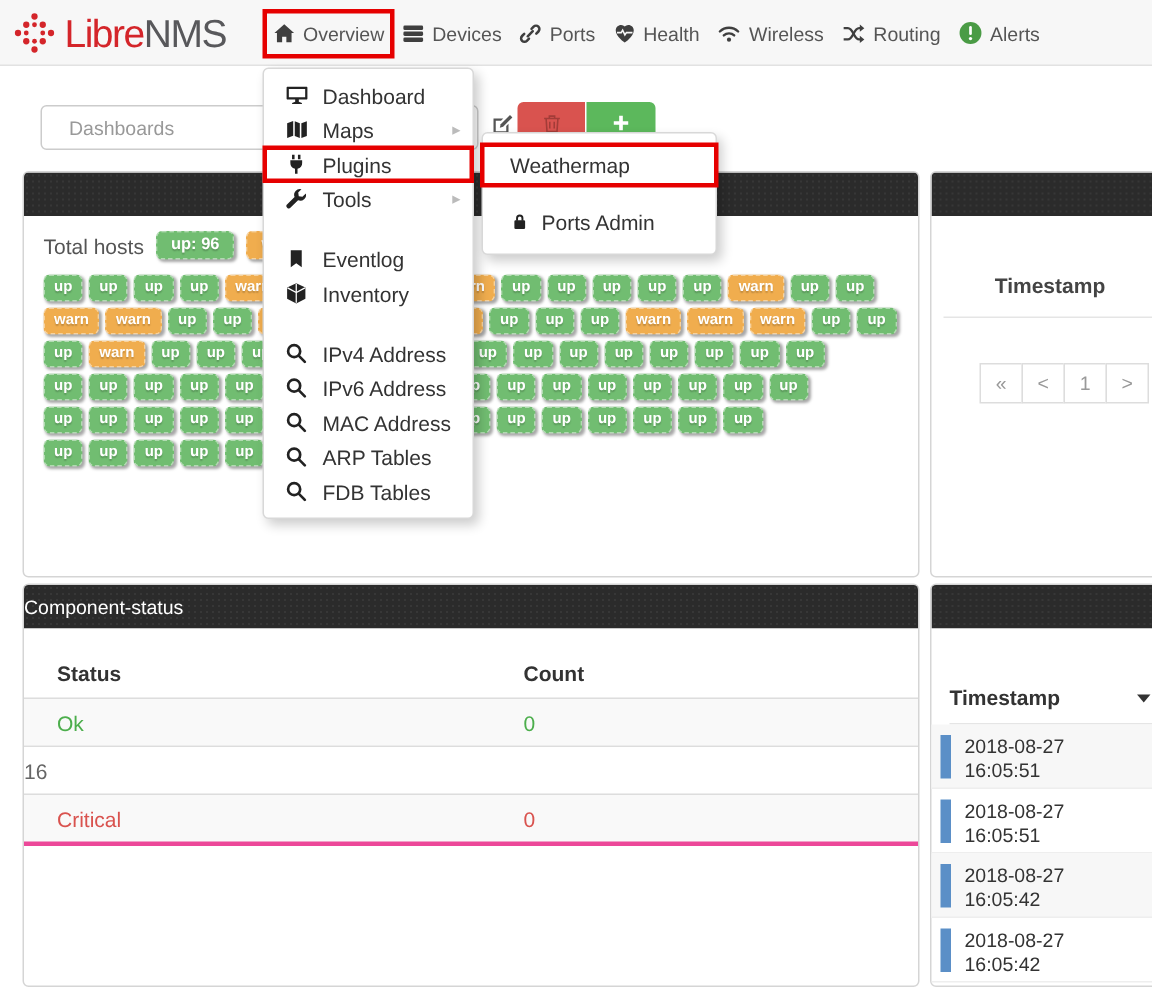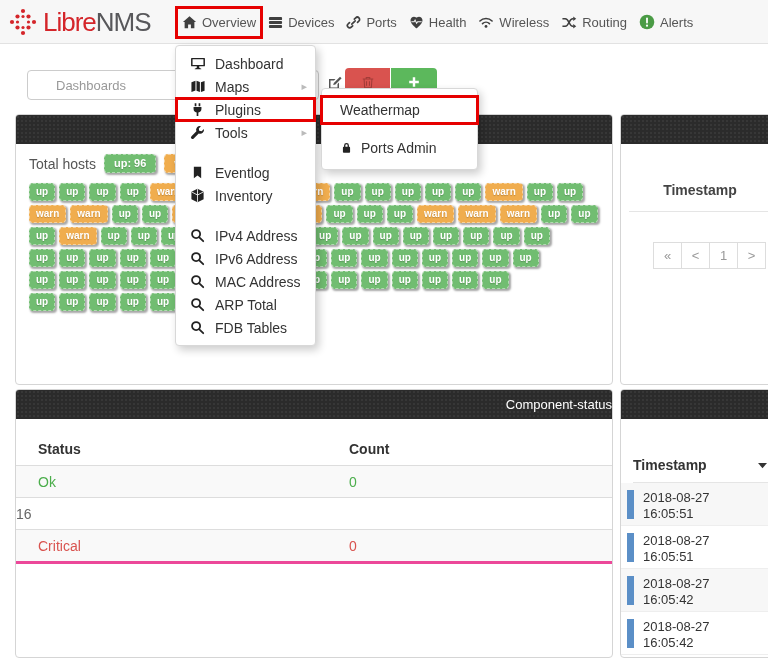--- a/index.html
+++ b/index.html
@@ -13,32 +13,32 @@
   .brand-text{font-size:26px;font-weight:normal;letter-spacing:-1px;line-height:1}
   .brand-libre{color:#d4252a}.brand-nms{color:#58585b}
   .nav-items{position:absolute;left:178px;top:0;height:44px;display:flex;align-items:center;gap:4px}
   .nav-item{display:flex;align-items:center;gap:5px;padding:6px 4px;font-size:13px;color:#555;cursor:pointer;white-space:nowrap}
   .nav-item .nicon{display:flex;color:#3f3f3f}
   .nav-item.hl{outline:3px solid #e60000}
 
   
   .dash-select{position:absolute;left:27px;top:70px;width:292px;height:30px;background:#fff;
                border:1px solid #ccc;border-radius:4px;color:#999;font-size:13px;
-               display:flex;align-items:center;padding-left:28px;box-sizing:border-box;cursor:pointer}
+               display:flex;align-items:center;padding-left:18px;box-sizing:border-box;cursor:pointer}
   .btn-edit{position:absolute;left:327px;top:75px;color:#555;cursor:pointer;display:flex}
   .btn-del{position:absolute;left:345px;top:68px;width:45px;height:28px;background:#d9534f;
            border-radius:4px 0 0 4px;display:flex;align-items:center;justify-content:center;color:#a33c38;cursor:pointer}
   .btn-add{position:absolute;left:391px;top:68px;width:46px;height:28px;background:#5cb85c;
            border-radius:0 4px 4px 0;display:flex;align-items:center;justify-content:center;color:#fff;cursor:pointer}
 
   
   .panel{position:absolute;background:#fff;border:1px solid #d5d5d5;border-radius:4px;box-sizing:border-box}
   .panel-hd{height:29px;background:#2b2b2b;
             background-image:radial-gradient(rgba(255,255,255,.06) 1px,transparent 1px);background-size:4px 4px;
-            border-radius:3px 3px 0 0;color:#fff;font-size:13px;display:flex;align-items:center;justify-content:flex-end}
+            border-radius:3px 3px 0 0;color:#fff;font-size:13px;display:flex;align-items:center;justify-content:flex-start}
   #hosts-panel{left:15px;top:114px;width:598px;height:271px}
   #top-right-panel{left:620px;top:114px;width:160px;height:271px}
   #component-panel{left:15px;top:389px;width:598px;height:269px}
   #bottom-right-panel{left:620px;top:389px;width:160px;height:269px}
 
   
   .hosts-body{padding:8px 13px 0 13px}
   .hosts-line{display:flex;align-items:center;gap:8px;margin:2px 0 10px;color:#555;font-size:14px}
   .badge{display:inline-block;padding:2px 6px;border-radius:4px;font-size:10px;font-weight:bold;color:#fff;
          border:1px dashed rgba(255,255,255,.45);box-shadow:1.5px 1.5px 2px rgba(0,0,0,.35);
@@ -480,21 +480,21 @@
       </span>
       <span>MAC Address</span>
     </div>
     <div class="menu-item">
       <span class="mi-icon">
         <svg viewBox="0 0 16 16" width="15" height="15" fill="none" stroke="currentColor" stroke-width="1.9">
           <circle cx="6.5" cy="6.5" r="4.3"></circle>
           <path d="M9.9 9.9l4.2 4.2" stroke-linecap="round"></path>
         </svg>
       </span>
-      <span>ARP Total</span>
+      <span>ARP Tables</span>
     </div>
     <div class="menu-item">
       <span class="mi-icon">
         <svg viewBox="0 0 16 16" width="15" height="15" fill="none" stroke="currentColor" stroke-width="1.9">
           <circle cx="6.5" cy="6.5" r="4.3"></circle>
           <path d="M9.9 9.9l4.2 4.2" stroke-linecap="round"></path>
         </svg>
       </span>
       <span>FDB Tables</span>
     </div>

